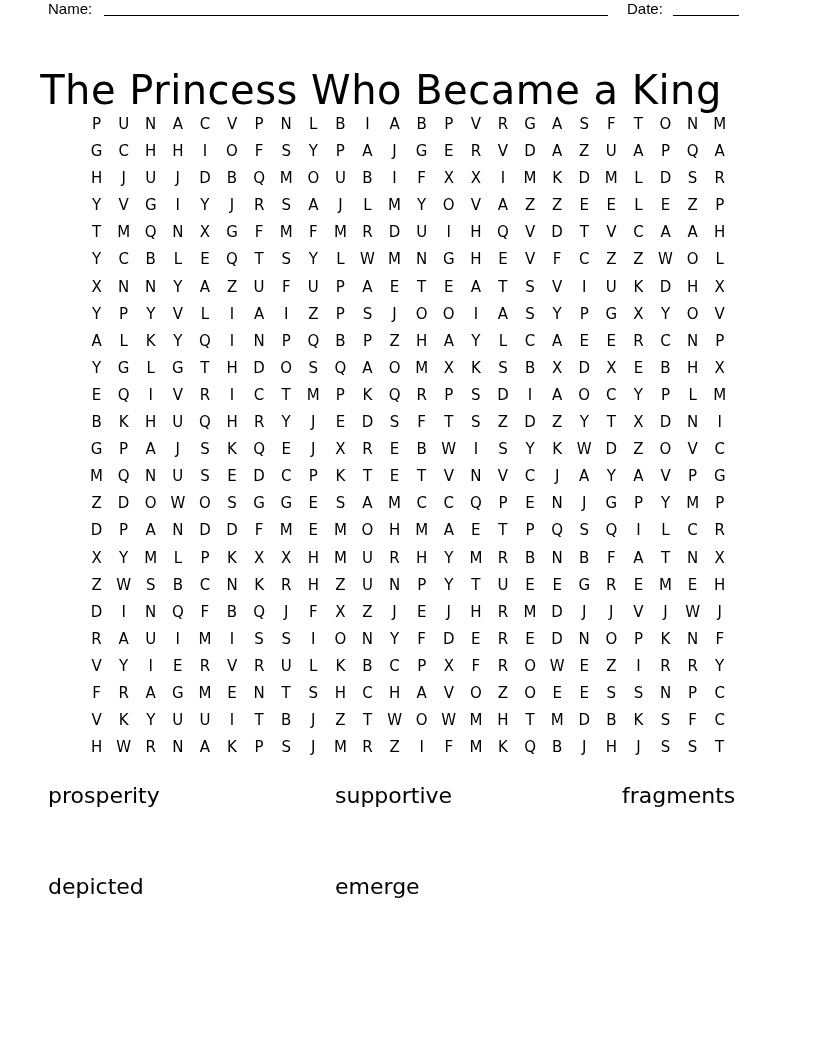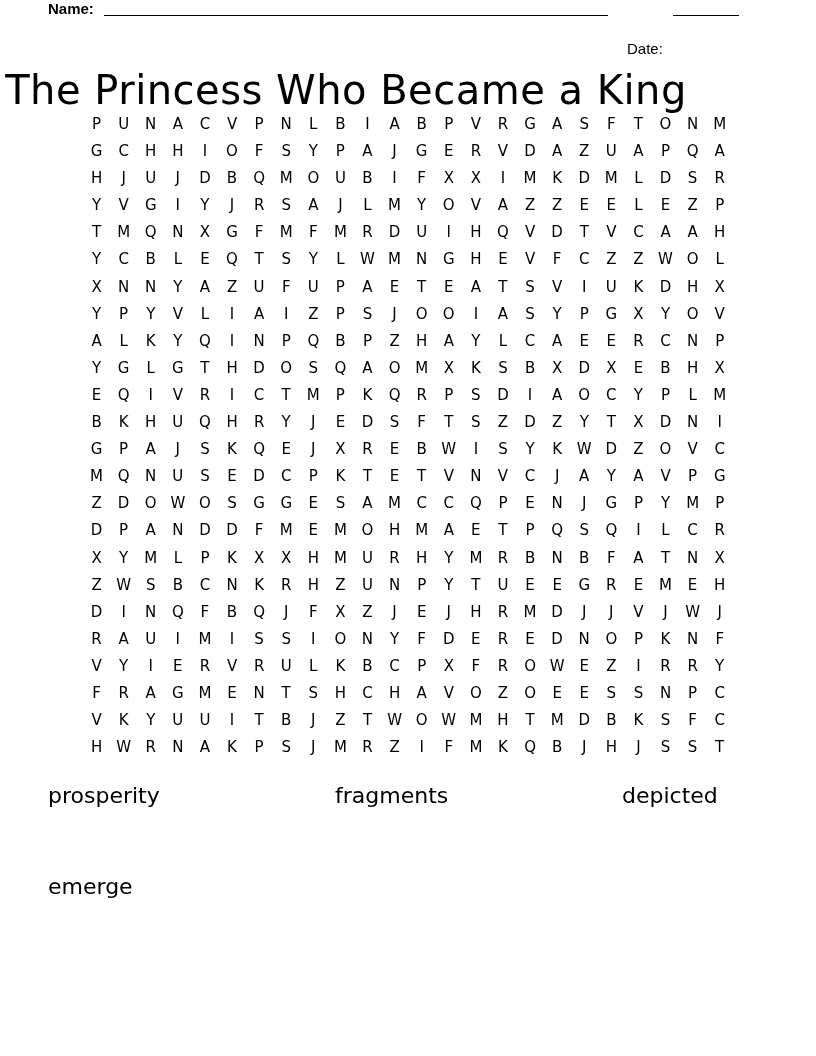--- a/index.html
+++ b/index.html
@@ -1,22 +1,22 @@
 <!DOCTYPE html>
 <html><head>
 <meta charset="utf-8">
 <style>
   html, body { margin: 0; padding: 0; background: #ffffff; }
   body { width: 816px; height: 1056px; position: relative; overflow: hidden; color: #000; }
   .header { position: absolute; top: 0; left: 0; width: 816px; height: 20px; font-family: "Liberation Sans", sans-serif; font-size: 15px; }
-  .name-label { position: absolute; left: 48px; top: 0px; font-weight: bold; }
+  .name-label { position: absolute; left: 48px; top: 0px; }
   .name-line { position: absolute; left: 104px; top: 15px; width: 504px; border-bottom: 1px solid #000; }
-  .date-label { position: absolute; left: 627px; top: 0px; margin-top: 40px; }
+  .date-label { position: absolute; left: 627px; top: 0px; }
   .date-line { position: absolute; left: 673px; top: 15px; width: 66px; border-bottom: 1px solid #000; }
-  .title { position: absolute; top: 40px; left: 0; width: 692px; text-align: center; font-family: "DejaVu Sans", sans-serif; font-size: 40px; letter-spacing: 0.5px; font-weight: normal; }
+  .title { position: absolute; top: 40px; left: 0; width: 692px; text-align: center; font-family: "DejaVu Sans", sans-serif; font-size: 40px; letter-spacing: 0.5px; font-weight: normal; padding-left: 35px; }
   .grid { position: absolute; left: 83px; top: 111px; }
   .grid-row { display: flex; height: 27.1px; }
   .cell { width: 27.1px; text-align: center; font-family: "DejaVu Sans", sans-serif; font-size: 15px; line-height: 27px; }
   .words { position: absolute; top: 780px; left: 48px; width: 720px; font-family: "DejaVu Sans", sans-serif; font-size: 22px; }
   .word-grid { display: grid; grid-template-columns: 240px 240px 240px; grid-auto-rows: 44px; gap: 47px; }
   .word { line-height: 32px; }
 </style>
 </head>
 <body>
 
@@ -652,17 +652,18 @@
       <span class="cell">J</span>
       <span class="cell">S</span>
       <span class="cell">S</span>
       <span class="cell">T</span>
     </div>
   </div>
 
 <div class="words">
   <div class="word-grid" id="word-grid">
       <div class="word">prosperity</div>
+      <div class="word">supportive</div>
       <div class="word">fragments</div>
       <div class="word">depicted</div>
       <div class="word">emerge</div>
     </div>
 </div>
 
 </body></html>

